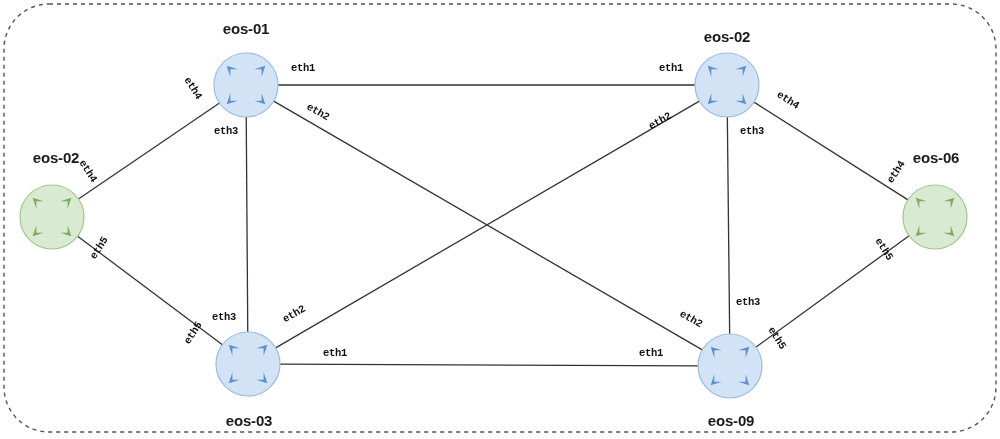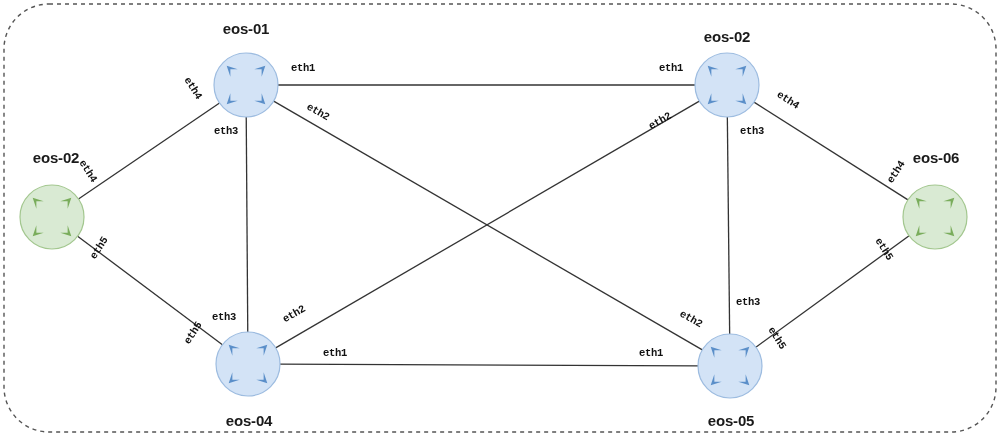--- a/index.html
+++ b/index.html
@@ -74,22 +74,22 @@
         <g transform="translate(935,217)">
           <circle r="32" fill="#d9ead3" stroke="#a3c78f" stroke-width="1.2"></circle>
           <use xlink:href="#arrows-glyph" fill="#7aad5c" transform="scale(0.92)"></use>
         </g>
       </g>
   </svg>
 
   <div id="titles-layer">
       <div class="node-title" style="left: 246px; top: 28px;">eos-01</div>
       <div class="node-title" style="left: 727px; top: 36px;">eos-02</div>
-      <div class="node-title" style="left: 249px; top: 420px;">eos-04</div>
-      <div class="node-title" style="left: 731px; top: 420px;">eos-05</div>
+      <div class="node-title" style="left: 249px; top: 420px;">eos-03</div>
+      <div class="node-title" style="left: 731px; top: 420px;">eos-09</div>
       <div class="node-title" style="left: 56px; top: 157px;">eos-02</div>
       <div class="node-title" style="left: 936px; top: 157px; text-align: right;">eos-06</div>
     </div>
   <div id="ports-layer">
       <div class="port-label" style="left: 303px; top: 68px; transform: translate(-50%, -50%) rotate(0deg);">eth1</div>
       <div class="port-label" style="left: 318px; top: 112px; transform: translate(-50%, -50%) rotate(30deg);">eth2</div>
       <div class="port-label" style="left: 226px; top: 131px; transform: translate(-50%, -50%) rotate(0deg);">eth3</div>
       <div class="port-label" style="left: 193px; top: 88px; transform: translate(-50%, -50%) rotate(58deg);">eth4</div>
       <div class="port-label" style="left: 671px; top: 68px; transform: translate(-50%, -50%) rotate(0deg);">eth1</div>
       <div class="port-label" style="left: 660px; top: 121px; transform: translate(-50%, -50%) rotate(-30deg);">eth2</div>

